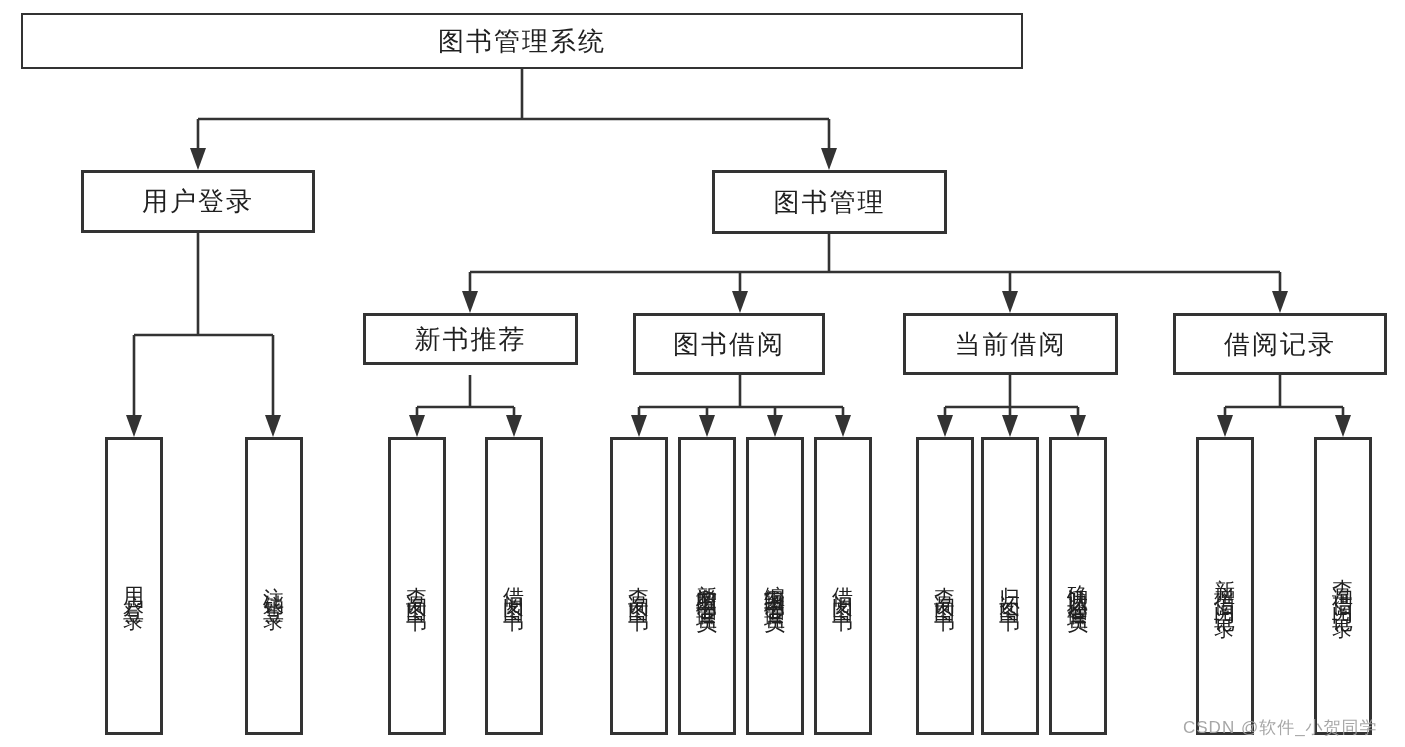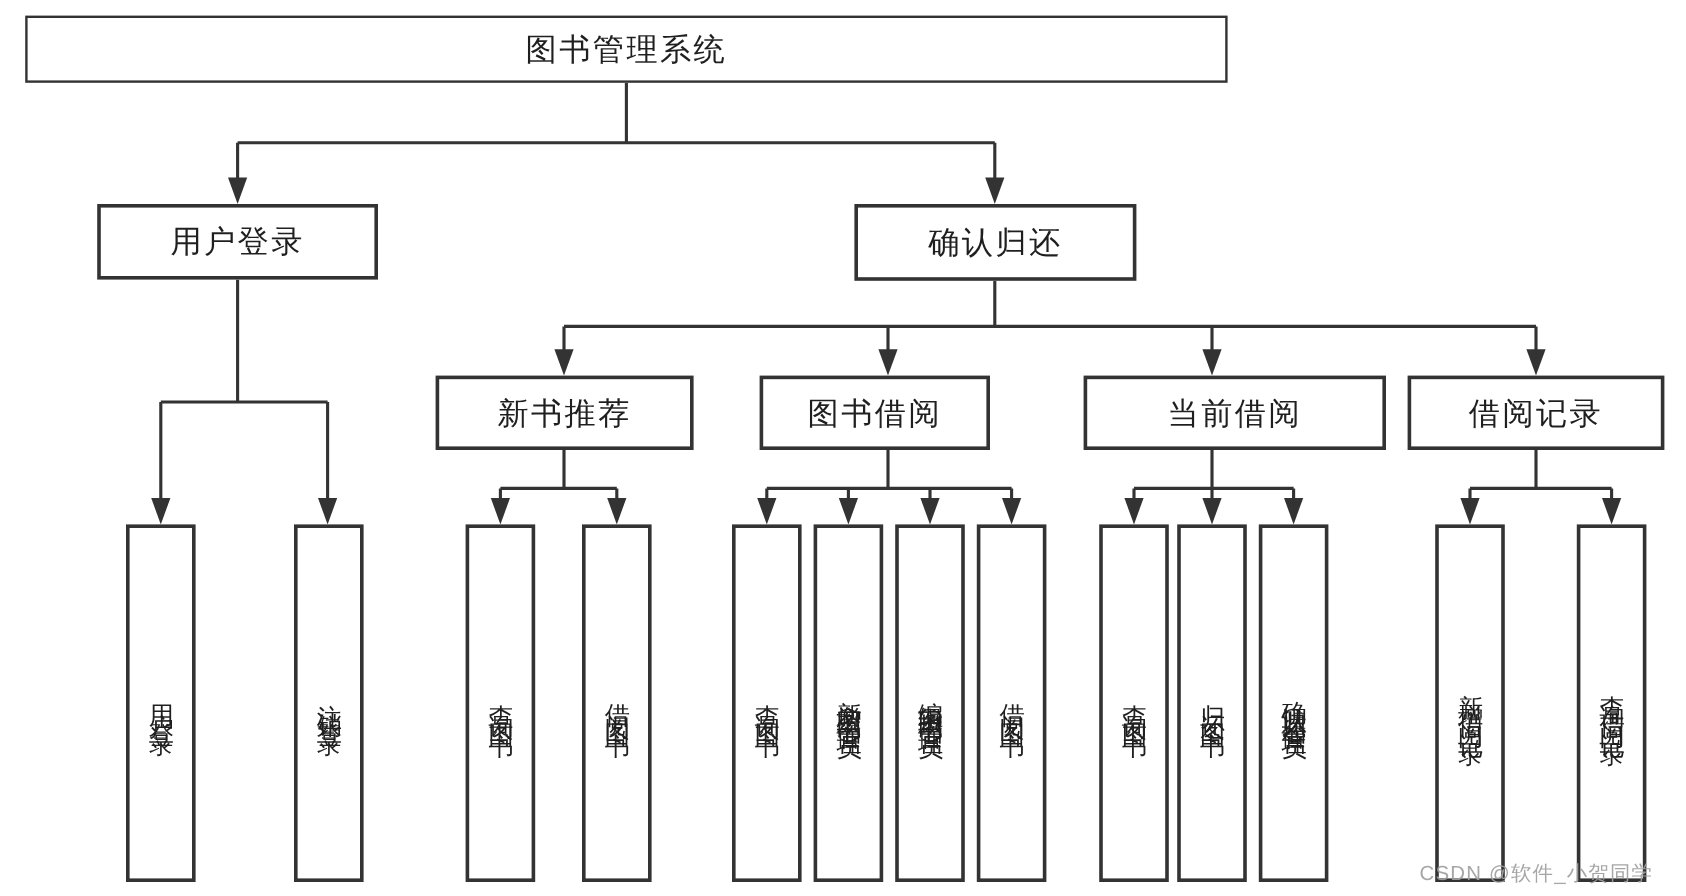--- a/index.html
+++ b/index.html
@@ -94,25 +94,25 @@
       <polygon points="1002,415 1018,415 1010,437"></polygon>
       <polygon points="1070,415 1086,415 1078,437"></polygon>
       <polygon points="1217,415 1233,415 1225,437"></polygon>
       <polygon points="1335,415 1351,415 1343,437"></polygon>
     </g>
   </svg>
 
   <div class="node root" style="left:21px; top:13px; width:1002px; height:56px;">图书管理系统</div>
 
   <div class="node" style="left:81px; top:170px; width:234px; height:63px;">用户登录</div>
-  <div class="node" style="left:712px; top:170px; width:235px; height:64px;">确认归还</div>
+  <div class="node" style="left:712px; top:170px; width:235px; height:64px;">图书管理</div>
 
-  <div class="node" style="left:363px; top:313px; width:215px; height:62px;">新书推荐</div>
+  <div class="node" style="left:363px; top:313px; width:215px; height:52px;">新书推荐</div>
   <div class="node" style="left:633px; top:313px; width:192px; height:62px;">图书借阅</div>
-  <div class="node" style="left:903px; top:313px; width:252px; height:62px;">当前借阅</div>
+  <div class="node" style="left:903px; top:313px; width:215px; height:62px;">当前借阅</div>
   <div class="node" style="left:1173px; top:313px; width:214px; height:62px;">借阅记录</div>
 
   <div class="node vnode" style="left:105px; top:437px; width:58px; height:298px;">用户登录</div>
   <div class="node vnode" style="left:245px; top:437px; width:58px; height:298px;">注销登录</div>
 
   <div class="node vnode" style="left:388px; top:437px; width:58px; height:298px;">查询图书</div>
   <div class="node vnode" style="left:485px; top:437px; width:58px; height:298px;">借阅图书</div>
 
   <div class="node vnode" style="left:610px; top:437px; width:58px; height:298px;">查询图书</div>
   <div class="node vnode long" style="left:678px; top:437px; width:58px; height:298px;">新增图书（管理员）</div>

